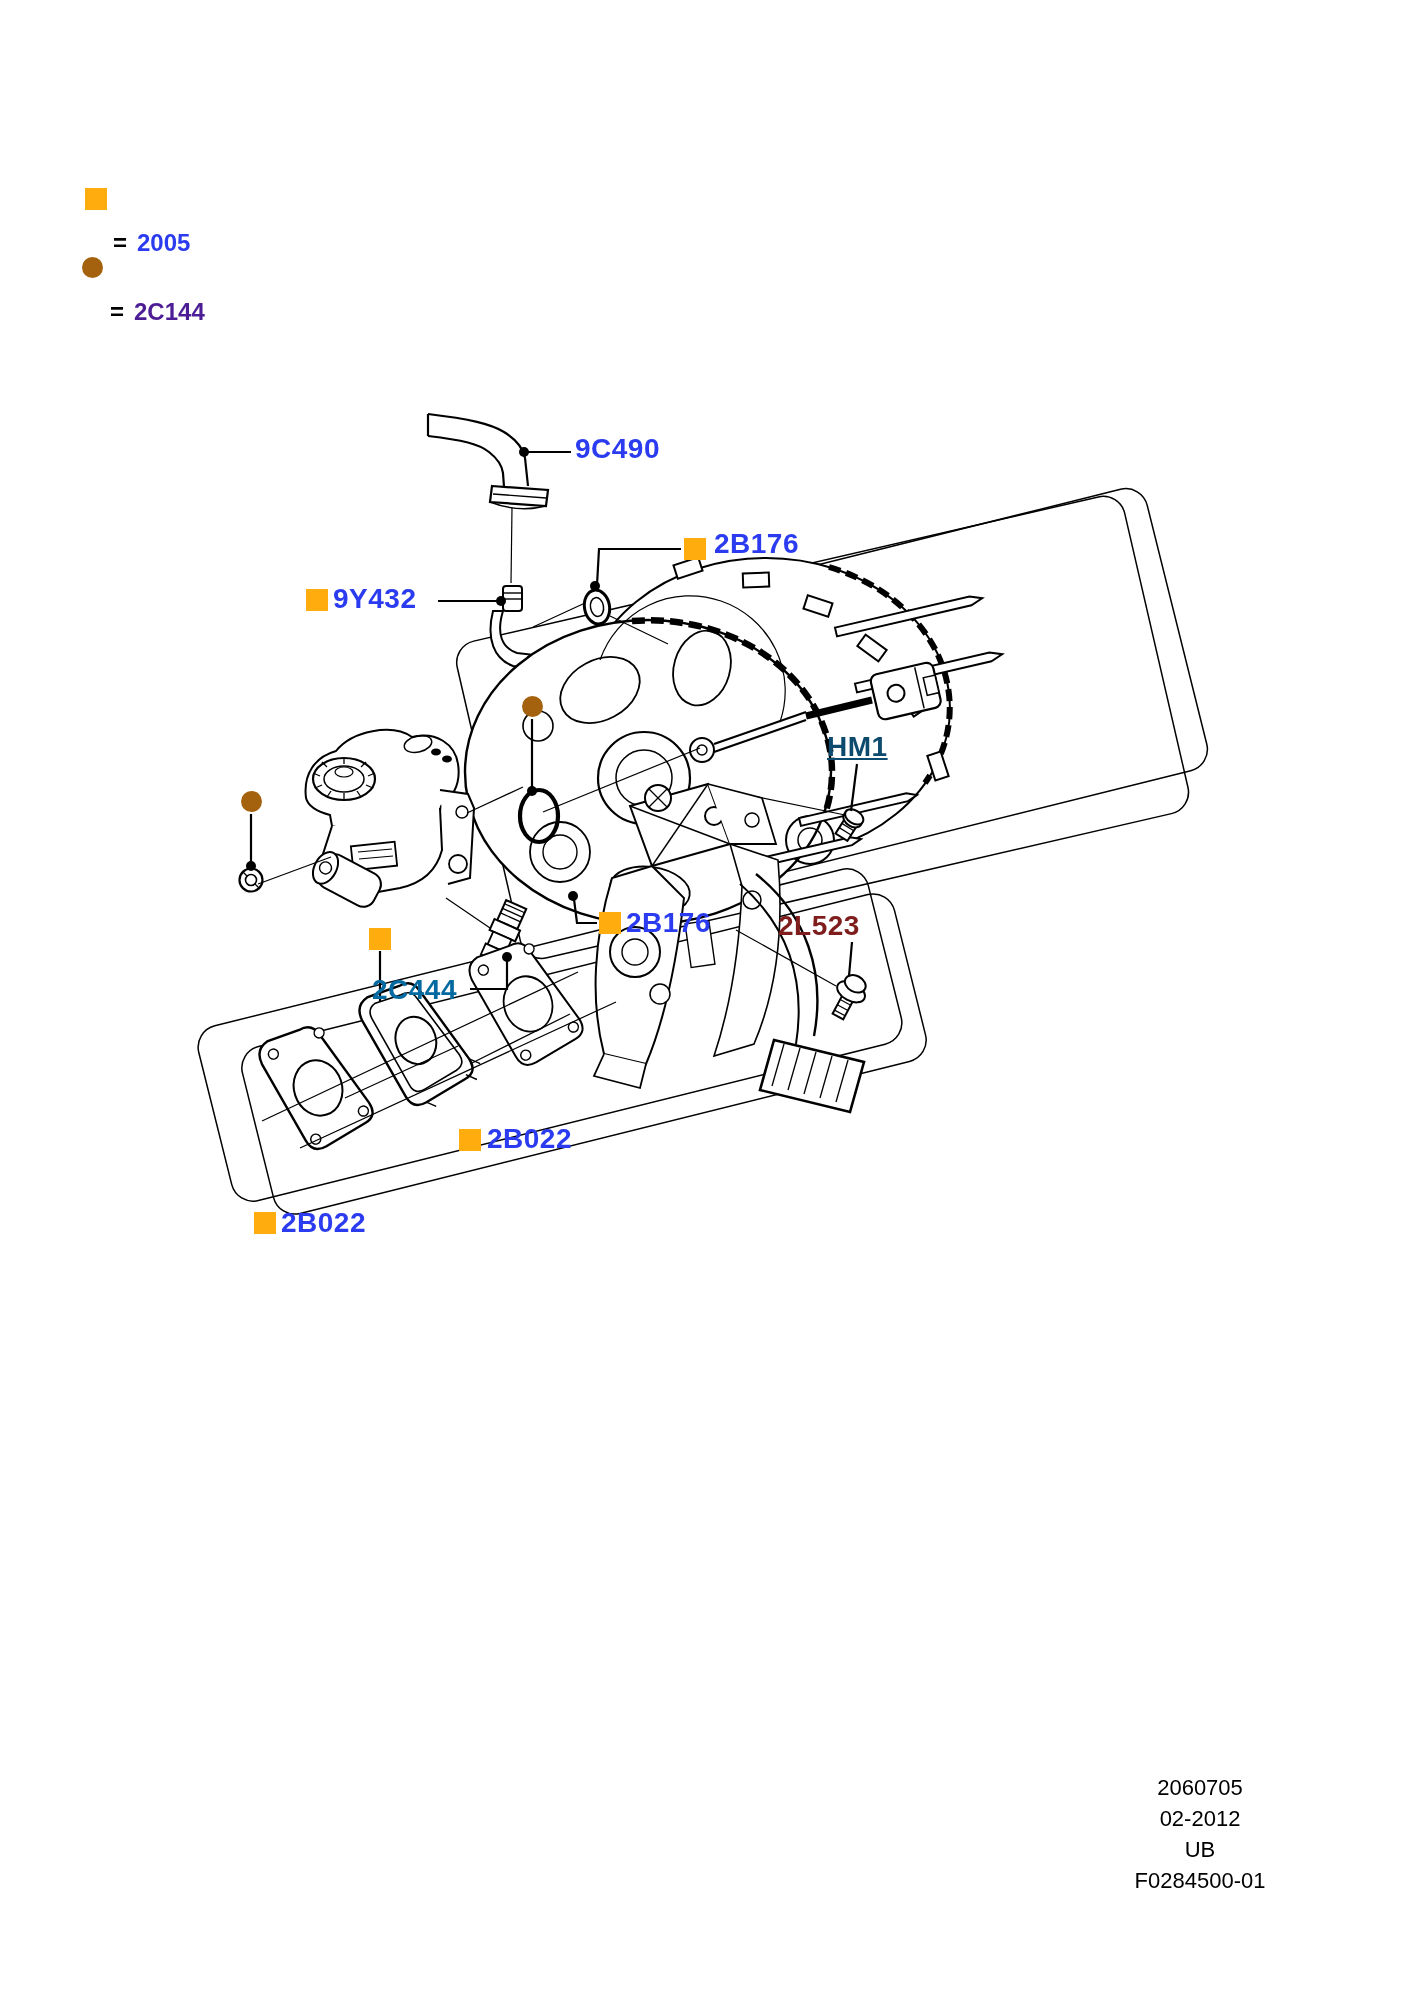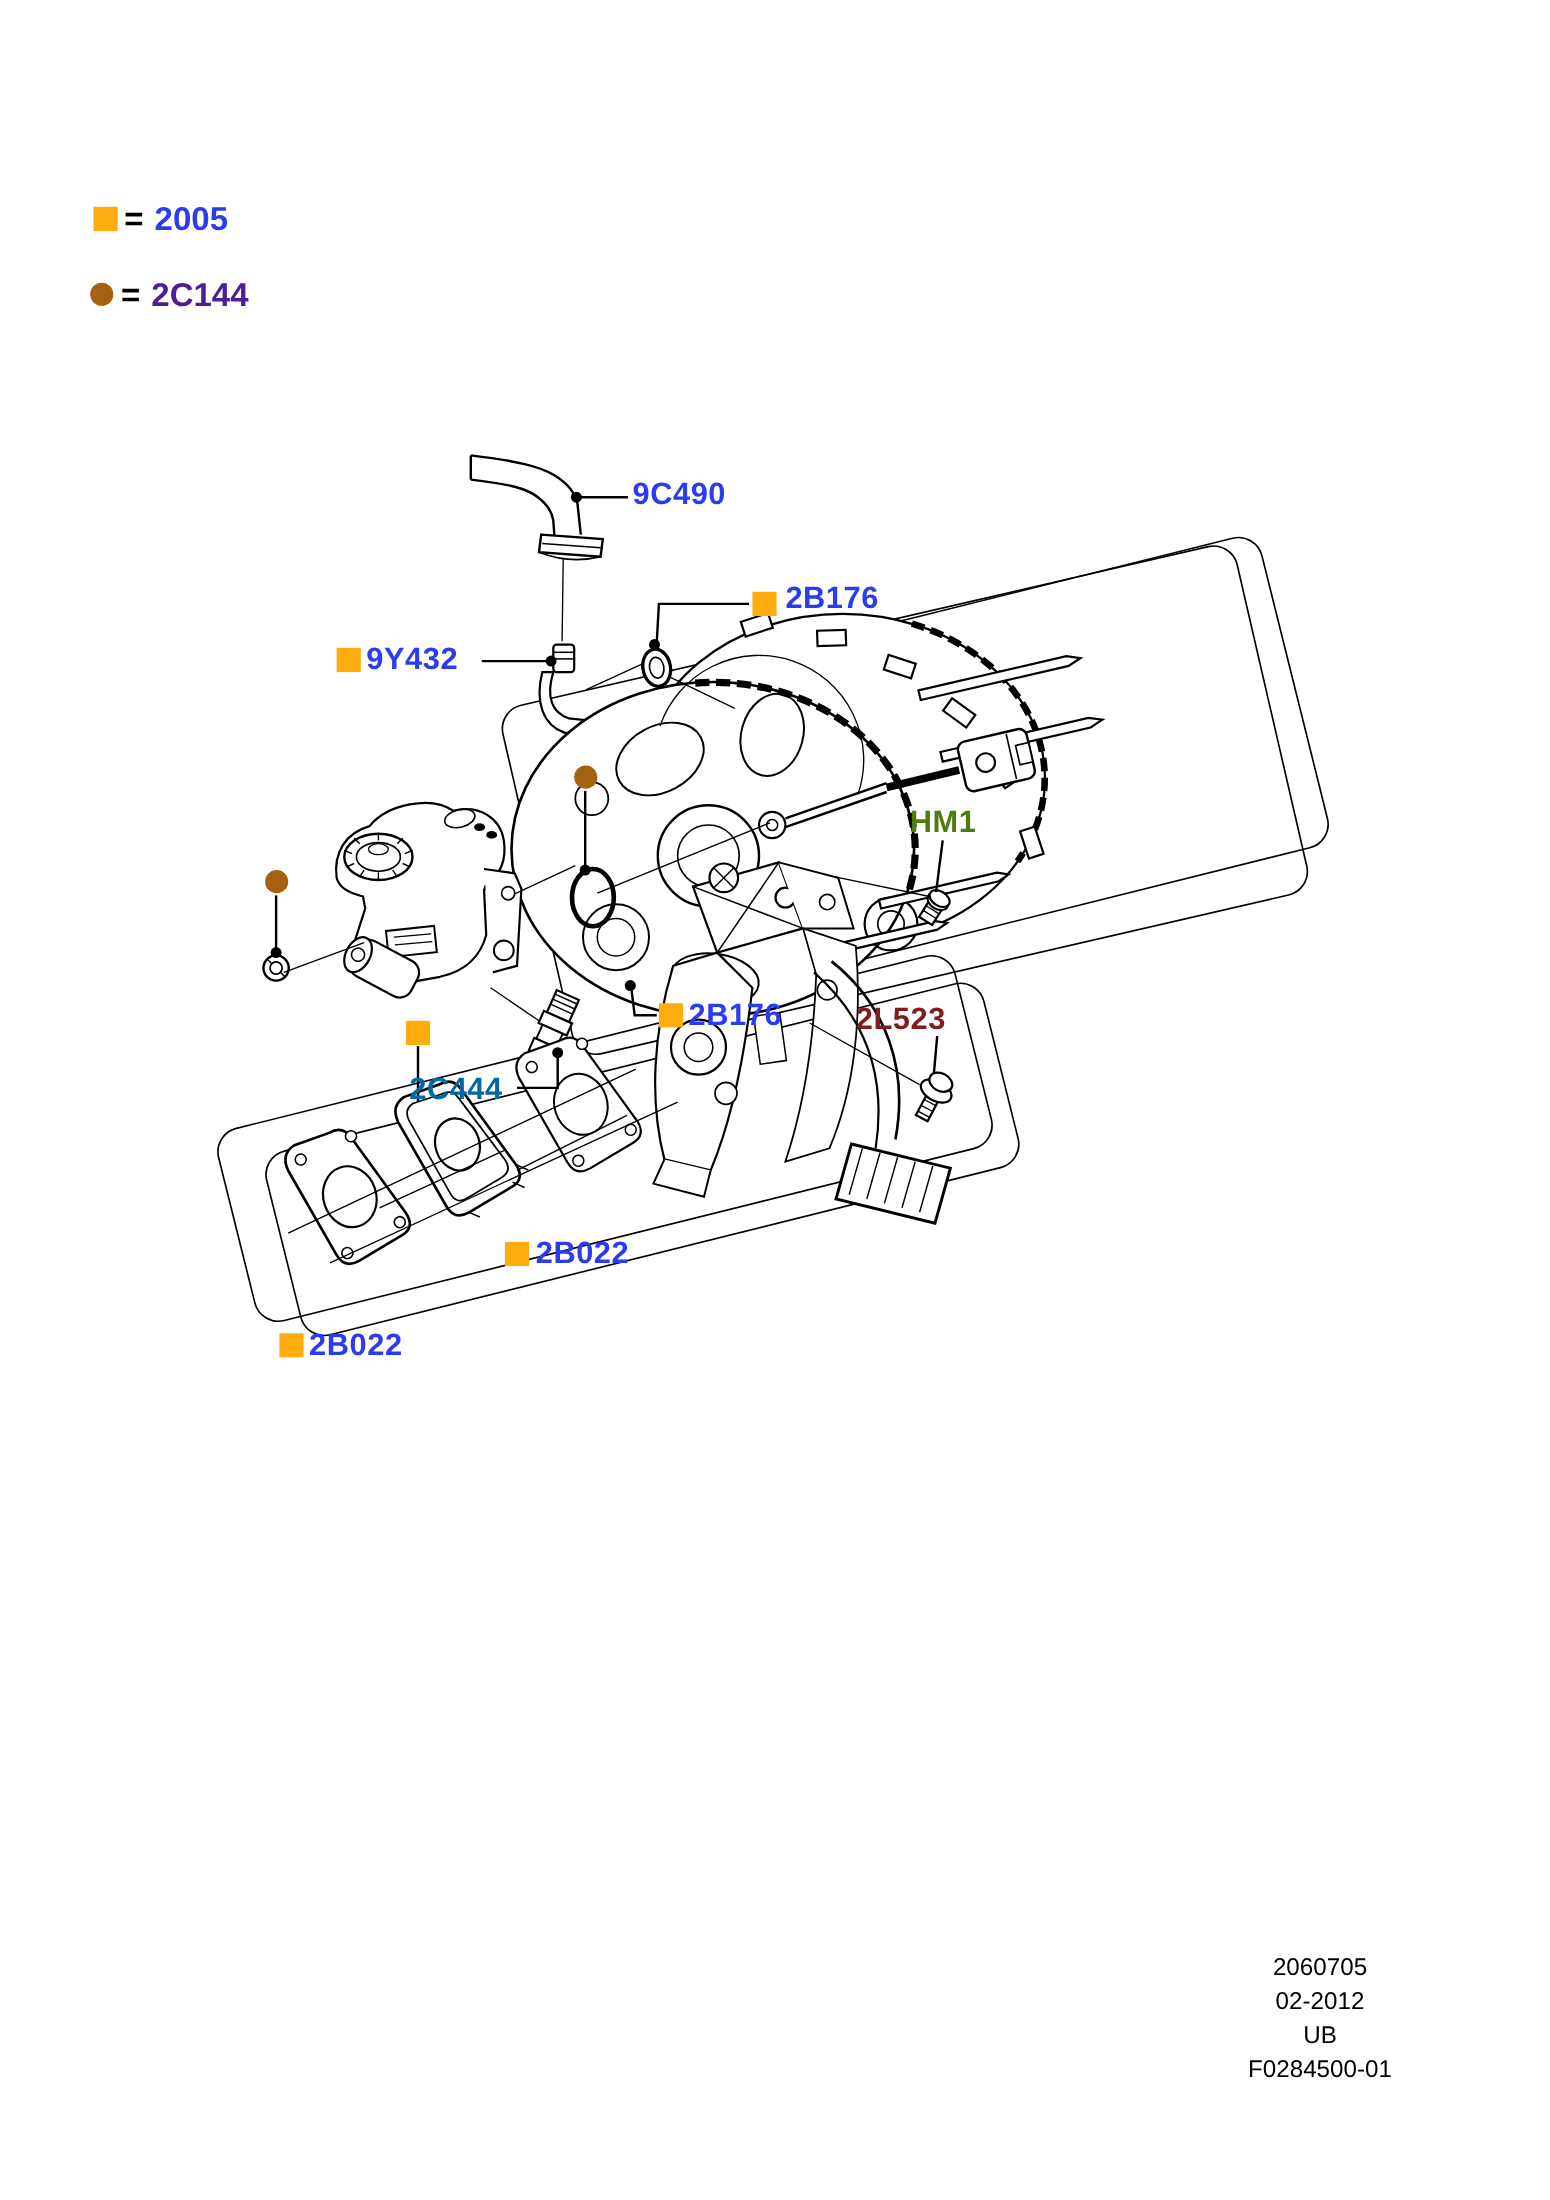--- a/index.html
+++ b/index.html
@@ -3,21 +3,21 @@
 <meta charset="utf-8">
 <style>
   html,body{margin:0;padding:0;background:#fff;}
   #stage{position:relative;width:1409px;height:2000px;background:#fff;overflow:hidden;
          font-family:"Liberation Sans",sans-serif;}
   #art-svg,#lines-svg{position:absolute;left:0;top:0;width:1409px;height:2000px;}
   .callout{position:absolute;font-weight:bold;font-size:28px;line-height:1;white-space:nowrap;
            letter-spacing:0.5px;}
   .kit-square{position:absolute;width:22px;height:22px;}
   .kit-dot{position:absolute;width:21px;height:21px;border-radius:50%;}
-  .legend-row{position:absolute;font-weight:bold;font-size:30px;line-height:1;white-space:nowrap;}
+  .legend-row{position:absolute;font-weight:bold;font-size:24px;line-height:1;white-space:nowrap;margin-top:46px;}
   .legend-eq{color:#000;margin-right:10px;}
   .footer-block{position:absolute;left:1100px;top:1772px;width:200px;text-align:center;
                 font-size:22px;line-height:31px;color:#000;}
   .copyright{position:absolute;left:418px;top:1922px;width:600px;text-align:center;
              font-size:19px;color:#000;}
 </style>
 </head>
 <body>
 
 <div id="stage">
@@ -280,21 +280,21 @@
   </div>
 
 <div class="callout" style="left: 575px; top: 435px; color: rgb(43, 59, 240);">9C490</div>
     <div class="callout" style="left: 714px; top: 530px; color: rgb(43, 59, 240);">2B176</div>
     <div class="kit-square" style="left: 684px; top: 538px; background: rgb(255, 172, 14);"></div>
     <div class="callout" style="left: 333px; top: 585px; color: rgb(43, 59, 240);">9Y432</div>
     <div class="kit-square" style="left: 306px; top: 589px; background: rgb(255, 172, 14);"></div>
     <div class="callout" style="left: 626px; top: 909px; color: rgb(43, 59, 240);">2B176</div>
     <div class="kit-square" style="left: 599px; top: 912px; background: rgb(255, 172, 14);"></div>
     <div class="callout" style="left: 372px; top: 976px; color: #0369a1;">2C444</div>
-    <div class="callout" style="left: 827px; top: 733px; color: #4d7c0f;">HM1</div>
+    <div class="callout" style="left: 827px; top: 733px; color: #0c4a6e; text-decoration: underline;">HM1</div>
     <div class="callout" style="left: 778px; top: 912px; color: #7f1d1d;">2L523</div>
     <div class="callout" style="left: 487px; top: 1125px; color: rgb(43, 59, 240);">2B022</div>
     <div class="kit-square" style="left: 459px; top: 1129px; background: rgb(255, 172, 14);"></div>
     <div class="callout" style="left: 281px; top: 1209px; color: rgb(43, 59, 240);">2B022</div>
     <div class="kit-square" style="left: 254px; top: 1212px; background: rgb(255, 172, 14);"></div>
     <div class="kit-square" style="left: 369px; top: 928px; background: rgb(255, 172, 14);"></div>
     <div class="kit-dot" style="left: 522px; top: 696px; background: rgb(164, 98, 14);"></div>
     <div class="kit-dot" style="left: 241px; top: 791px; background: rgb(164, 98, 14);"></div>
   </div>
 

